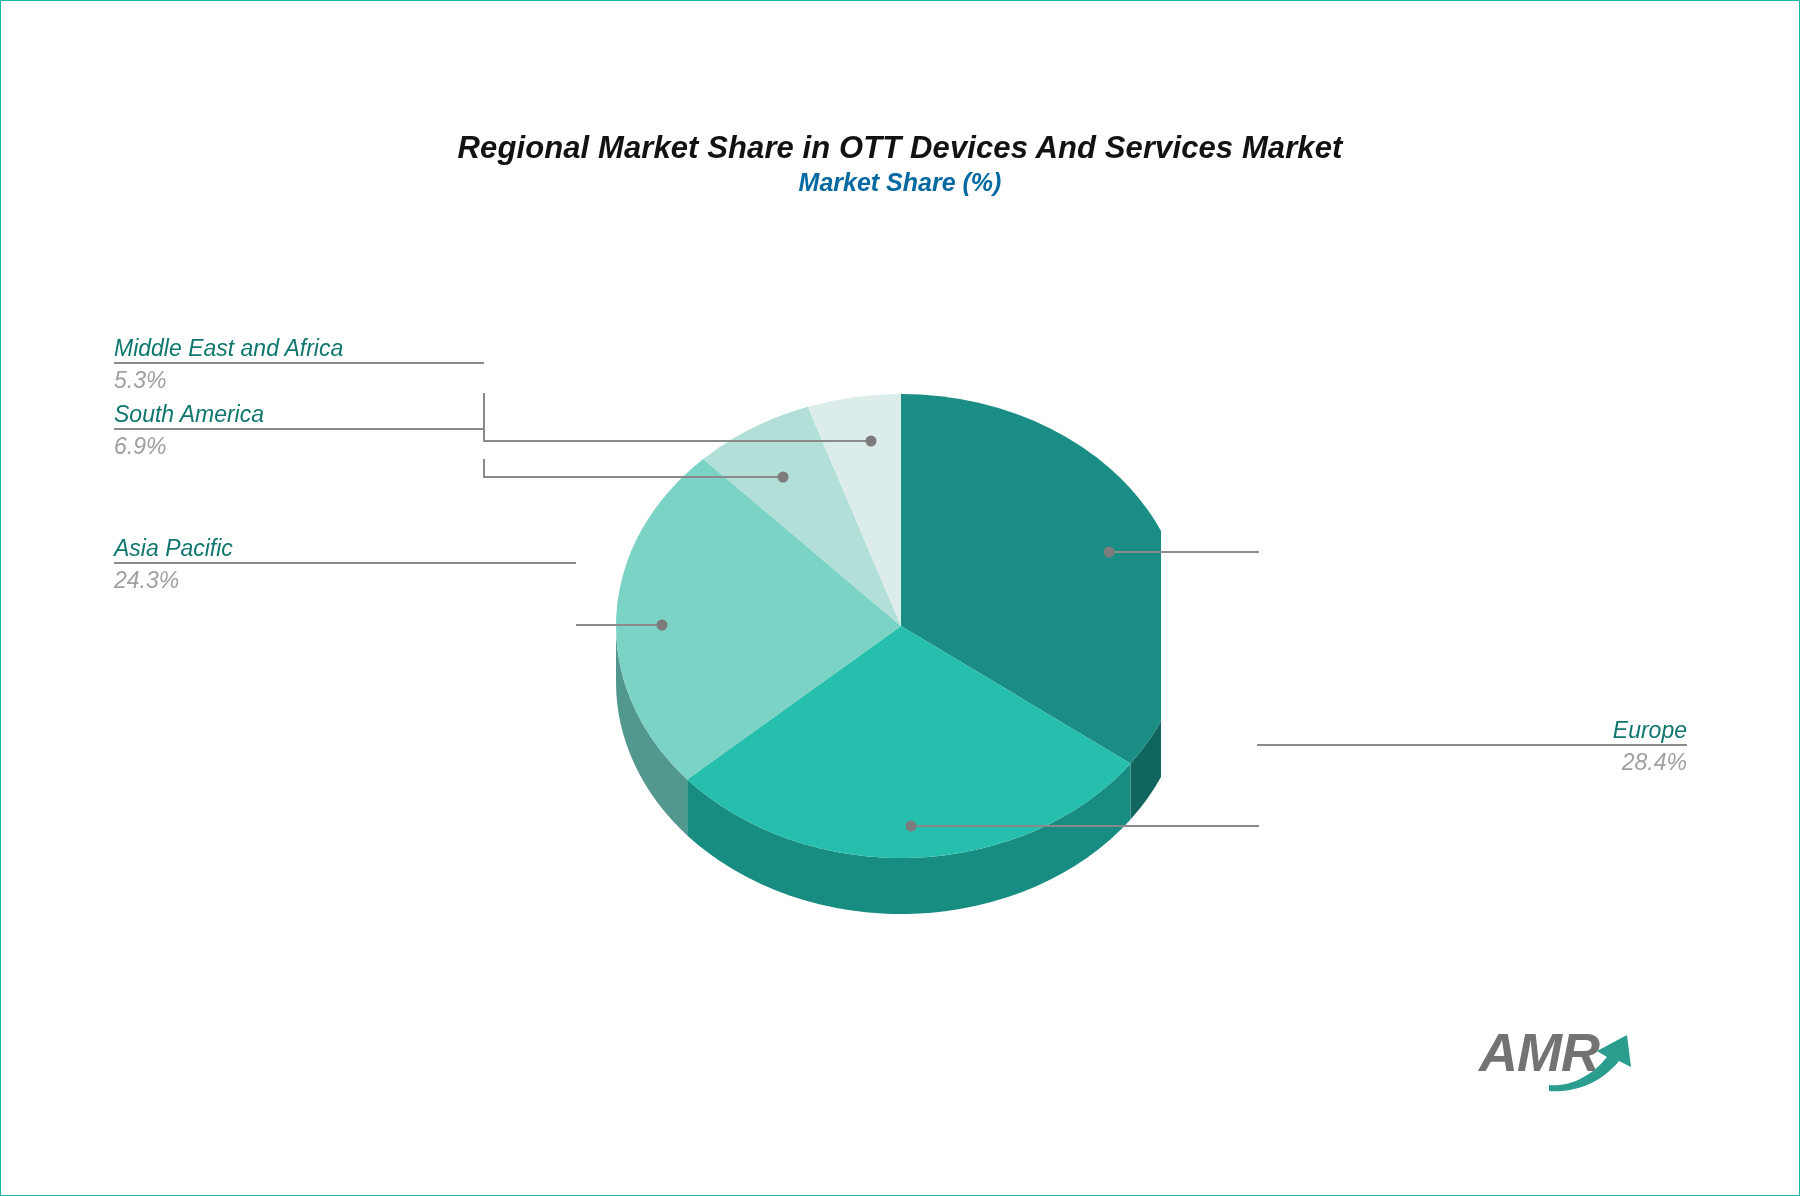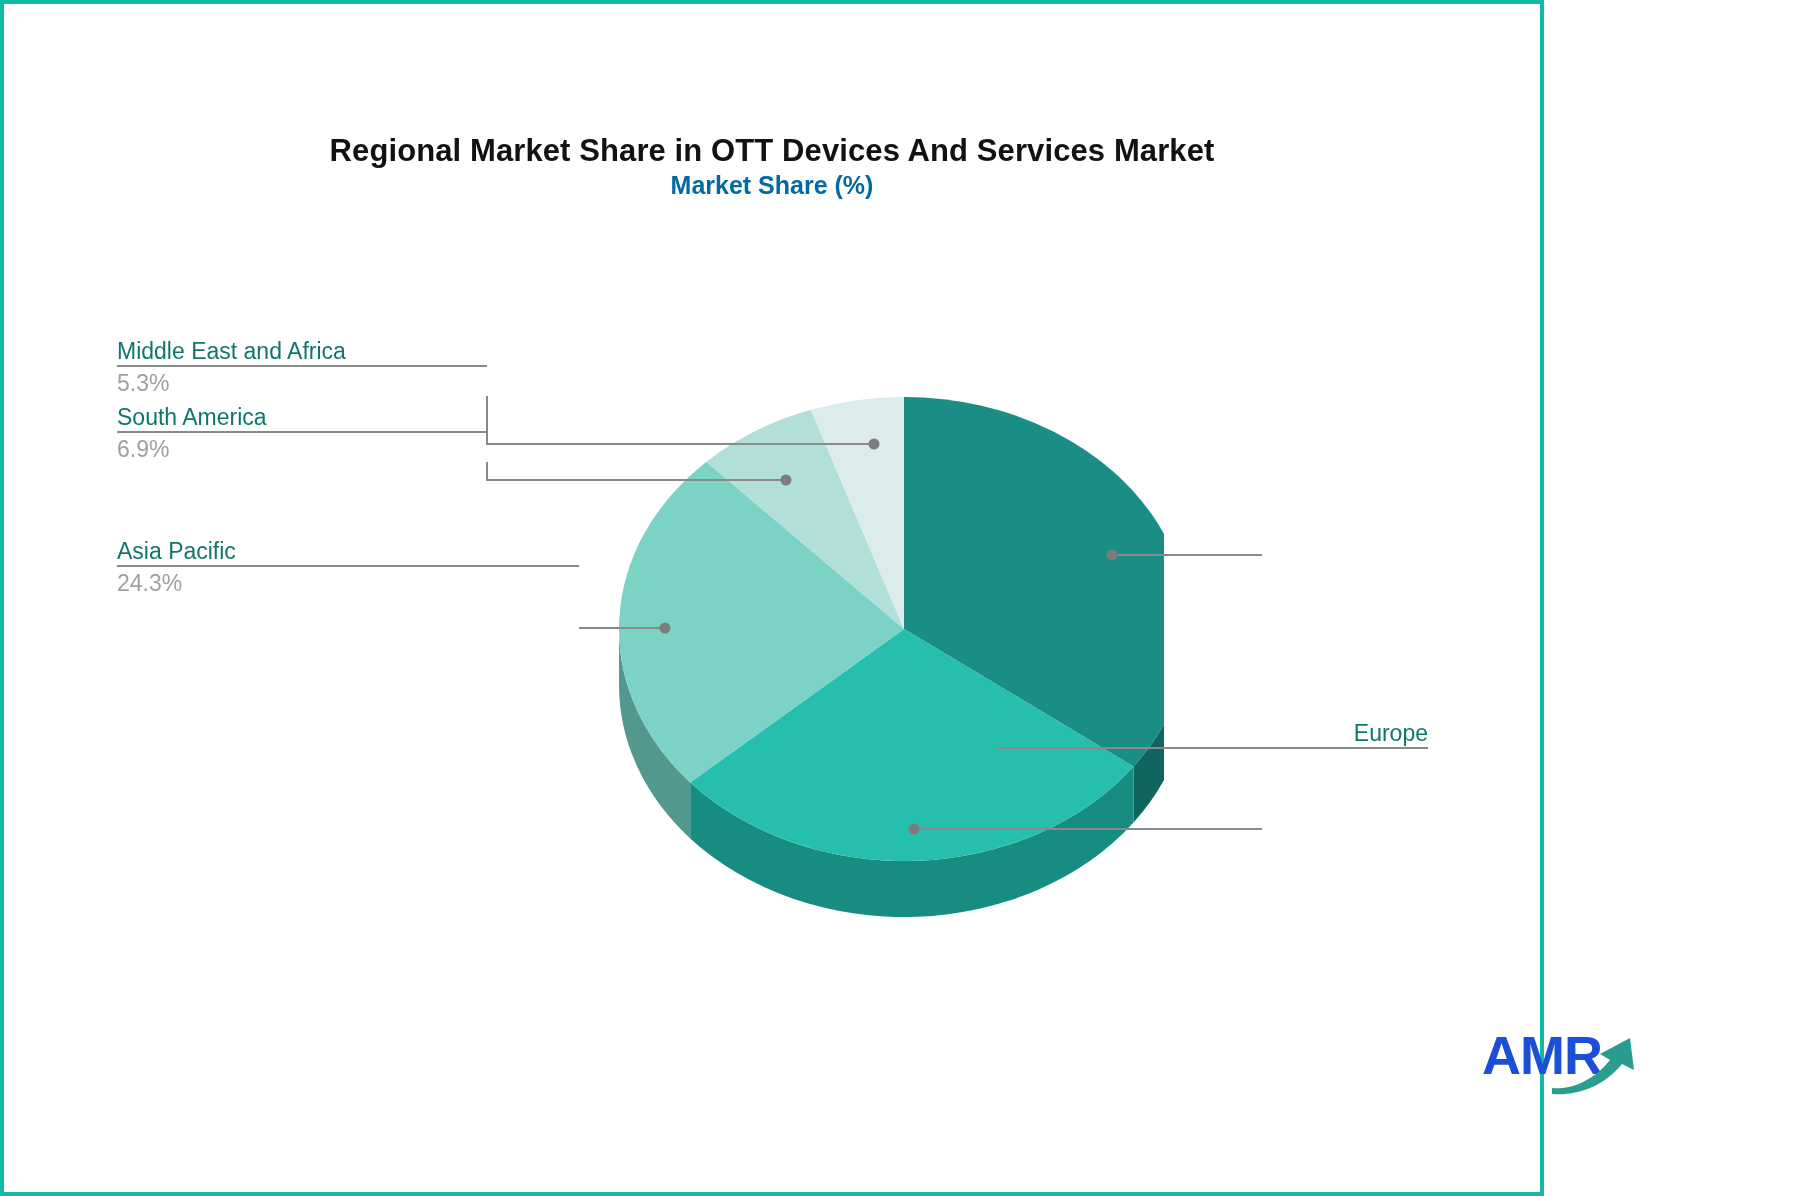--- a/index.html
+++ b/index.html
@@ -5,24 +5,25 @@
   * { box-sizing: border-box; margin: 0; padding: 0; }
   html, body {
     width: 1800px;
     height: 1196px;
     background: #ffffff;
     font-family: "Liberation Sans", sans-serif;
     overflow: hidden;
   }
   #canvas {
     position: relative;
-    width: 1544px;
+    width: 1800px;
     height: 1196px;
     background: #ffffff;
-    border: 4px solid #14b8a6;
+    border: 1px solid #14b8a6;
+    font-style: italic;
   }
 
   
   #title-block {
     position: absolute;
     left: 0; right: 0;
     top: 128px;
     text-align: center;
   }
   #chart-title {
@@ -102,21 +103,21 @@
     top: 1022px;
     width: 170px;
     height: 70px;
   }
   #amr-text {
     position: absolute;
     left: 0; top: 0;
     font-size: 54px;
     font-weight: bold;
     letter-spacing: -1px;
-    color: #1d4ed8;
+    color: #737373;
     line-height: 58px;
   }
   #amr-arrow { position: absolute; left: 68px; top: 0; }
 </style>
 </head>
 <body>
 
 <div id="canvas">
 
   <div id="title-block">
@@ -184,20 +185,21 @@
   <div class="callout left" id="cal-ap">
     <div class="cal-name">Asia Pacific</div>
     <div class="cal-rule"></div>
     <div class="cal-value">24.3%</div>
   </div>
 
 
   <div class="callout right" id="cal-eu">
     <div class="cal-name">Europe</div>
     <div class="cal-rule"></div>
+    <div class="cal-value">28.4%</div>
   </div>
 
   <div id="amr-logo">
     <div id="amr-text">AMR</div>
     <svg id="amr-arrow" width="102" height="70" viewBox="0 0 102 70">
       <path d="M2,62 C22,64 44,54 60,34 L50,28 L80,12 L84,44 L72,38 C54,60 28,70 2,68 Z" fill="#2a9d8f"></path>
     </svg>
   </div>
 
 </div>

